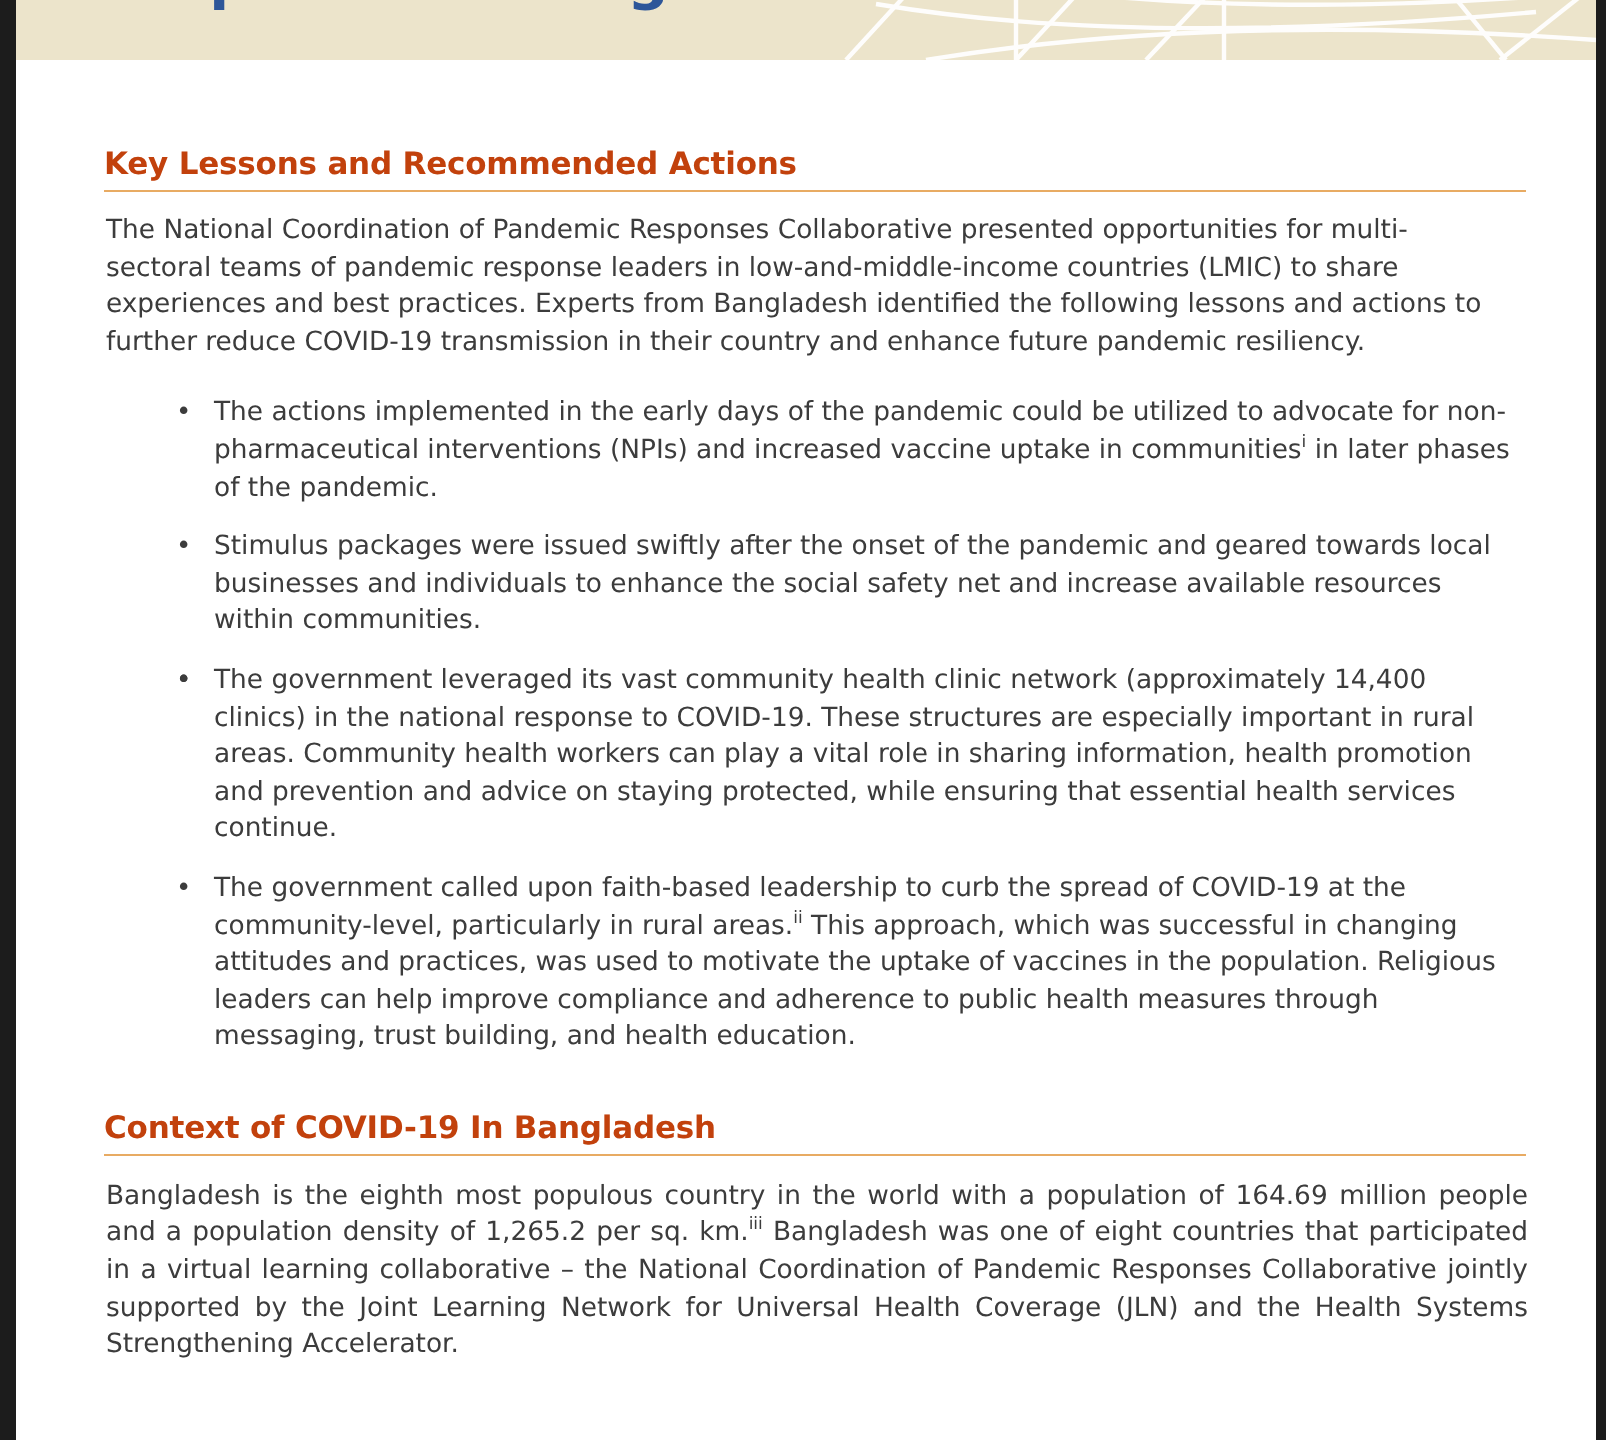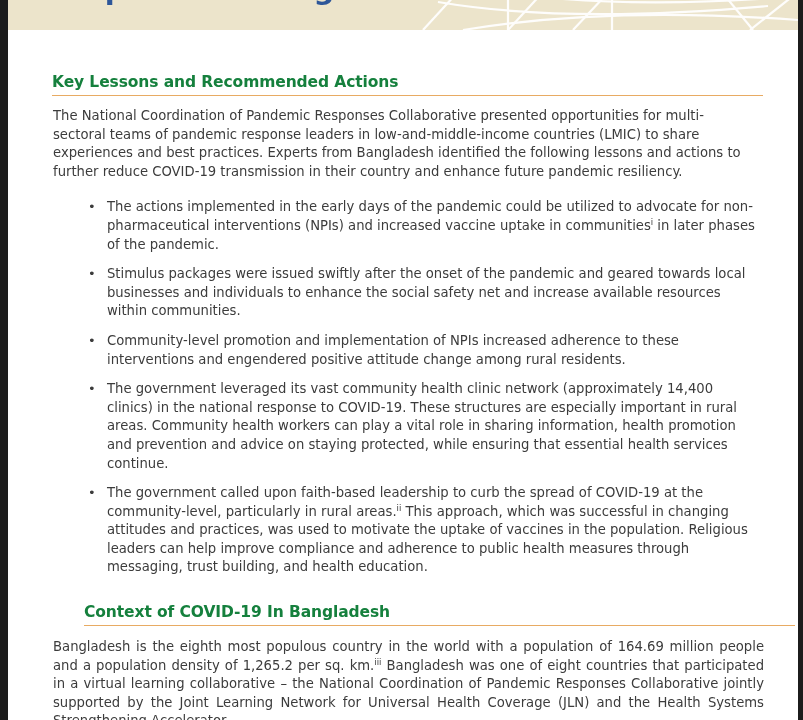--- a/index.html
+++ b/index.html
@@ -67,31 +67,31 @@
     z-index: 2;
   }
 
   
   .content {
     position: relative;
     padding: 0 40px 0 44px;
   }
 
   .section-heading {
-    color: #15803d;
+    color: #c2410c;
     font-family: "DejaVu Sans", sans-serif;
     font-size: 15.5px;
     font-weight: bold;
     letter-spacing: -0.1px;
     padding-bottom: 4px;
     border-bottom: 1.3px solid #e8ab63;
     width: 711px;
   }
   .heading-lessons { margin-top: 43px; }
-  .heading-context { margin-top: 26px; margin-left: 32px; }
+  .heading-context { margin-top: 26px; }
 
   p.body-text {
     margin: 1px;
     font-size: 13.2px;
     line-height: 18.6px;
     color: #3c3c3c;
     font-family: "DejaVu Sans", sans-serif;
   }
   p.intro { margin-top: 11px; width: 696px; }
   p.context-para {
@@ -166,21 +166,21 @@
       <li>
         <span class="dot">•</span>
         <span>The actions implemented in the early days of the pandemic could be utilized to advocate for non-pharmaceutical interventions (NPIs) and increased vaccine uptake in communities</span><sup class="fn">i</sup><span> in later phases of the pandemic.</span>
       </li>
       <li>
         <span class="dot">•</span>
         <span>Stimulus packages were issued swiftly after the onset of the pandemic and geared towards local businesses and individuals to enhance the social safety net and increase available resources within communities.</span><sup class="fn"></sup><span></span>
       </li>
       <li>
         <span class="dot">•</span>
-        <span>Community-level promotion and implementation of NPIs increased adherence to these interventions and engendered positive attitude change among rural residents.</span><sup class="fn"></sup><span></span>
+        <sup class="fn"></sup><span></span>
       </li>
       <li>
         <span class="dot">•</span>
         <span>The government leveraged its vast community health clinic network (approximately 14,400 clinics) in the national response to COVID-19. These structures are especially important in rural areas. Community health workers can play a vital role in sharing information, health promotion and prevention and advice on staying protected, while ensuring that essential health services continue.</span><sup class="fn"></sup><span></span>
       </li>
       <li>
         <span class="dot">•</span>
         <span>The government called upon faith-based leadership to curb the spread of COVID-19 at the community-level, particularly in rural areas.</span><sup class="fn">ii</sup><span> This approach, which was successful in changing attitudes and practices, was used to motivate the uptake of vaccines in the population. Religious leaders can help improve compliance and adherence to public health measures through messaging, trust building, and health education.</span>
       </li>
     </ul>

